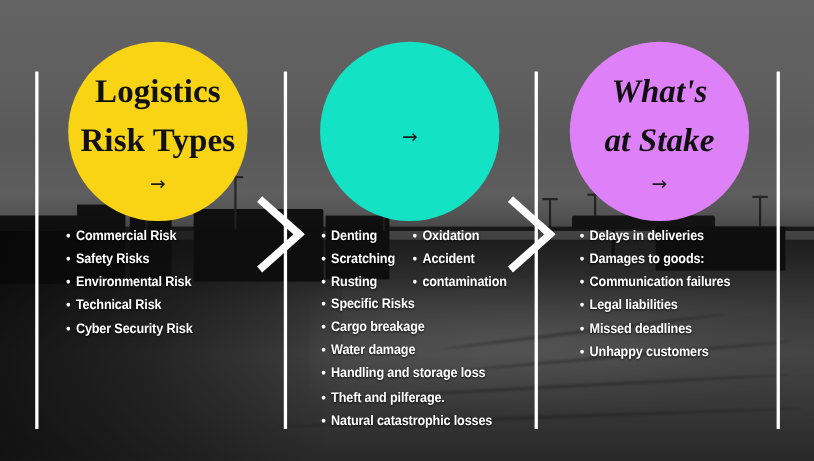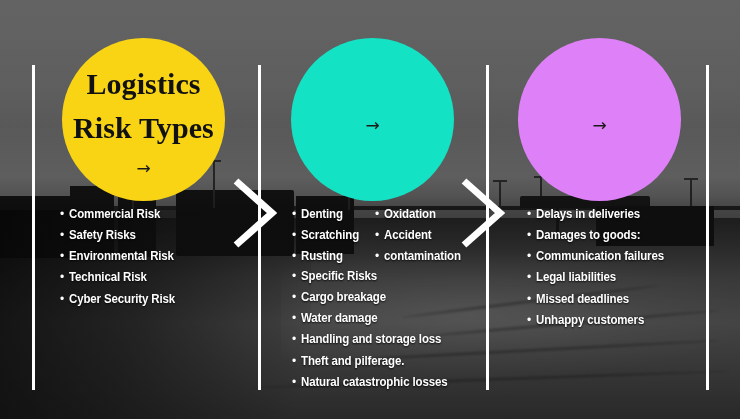--- a/index.html
+++ b/index.html
@@ -245,20 +245,22 @@
     <div class="line">Logistics</div>
     <div class="line">Risk Types</div>
     <div class="arrow">→</div>
   </div>
 
   <div class="bubble italic" id="bubble2">
     <div class="arrow">→</div>
   </div>
 
   <div class="bubble italic" id="bubble3">
+    <div class="line">What's</div>
+    <div class="line">at Stake</div>
     <div class="arrow">→</div>
   </div>
 
   <div class="list" id="list1">
     <div class="bullet">
       <span class="dot">•</span>
       <span class="txt">Commercial Risk</span>
     </div>
     <div class="bullet">
       <span class="dot">•</span>

